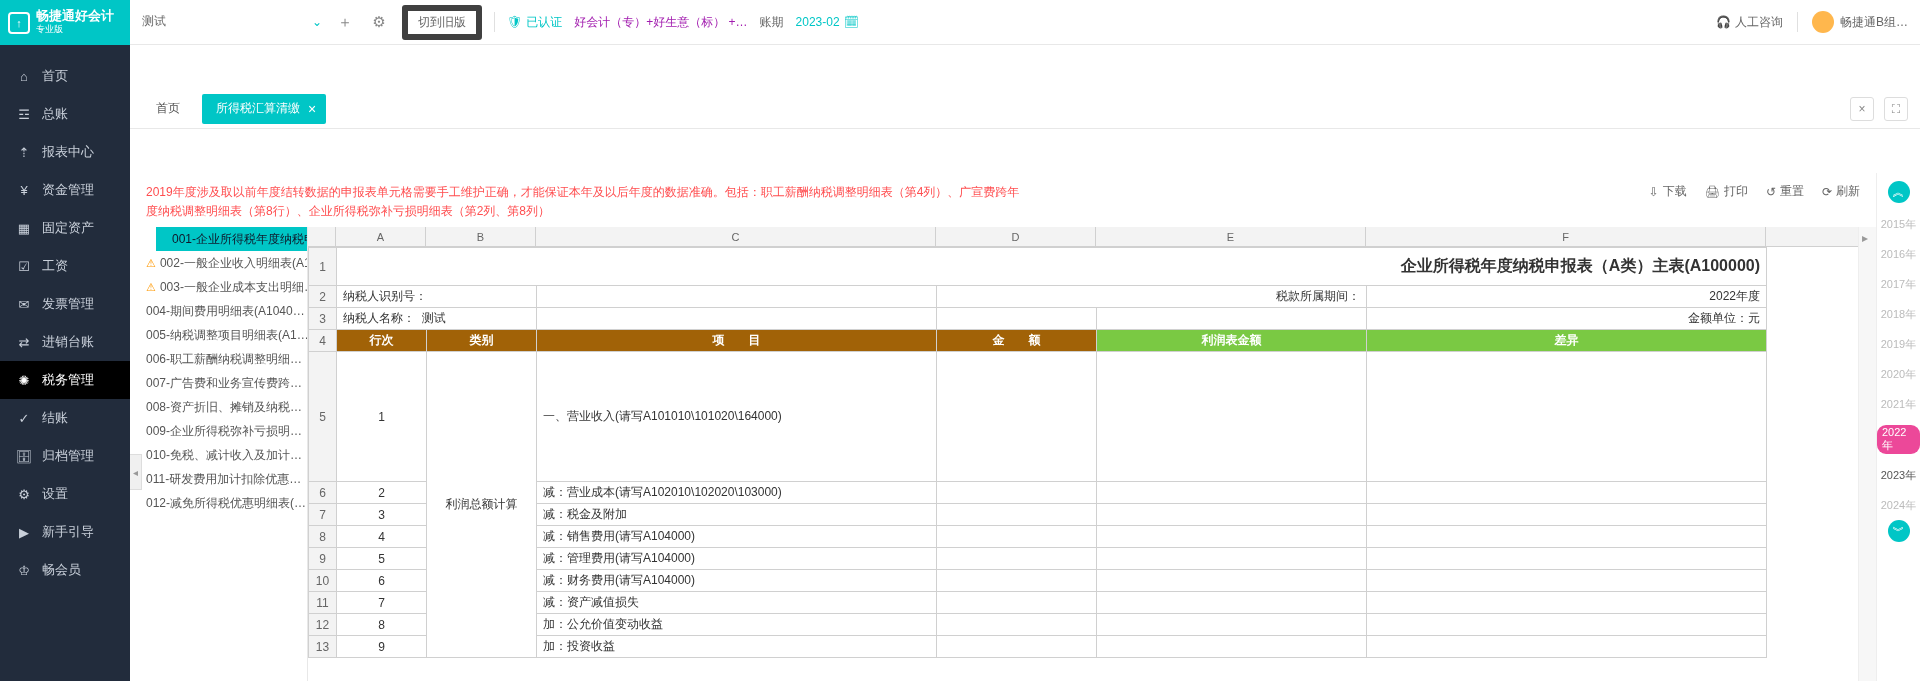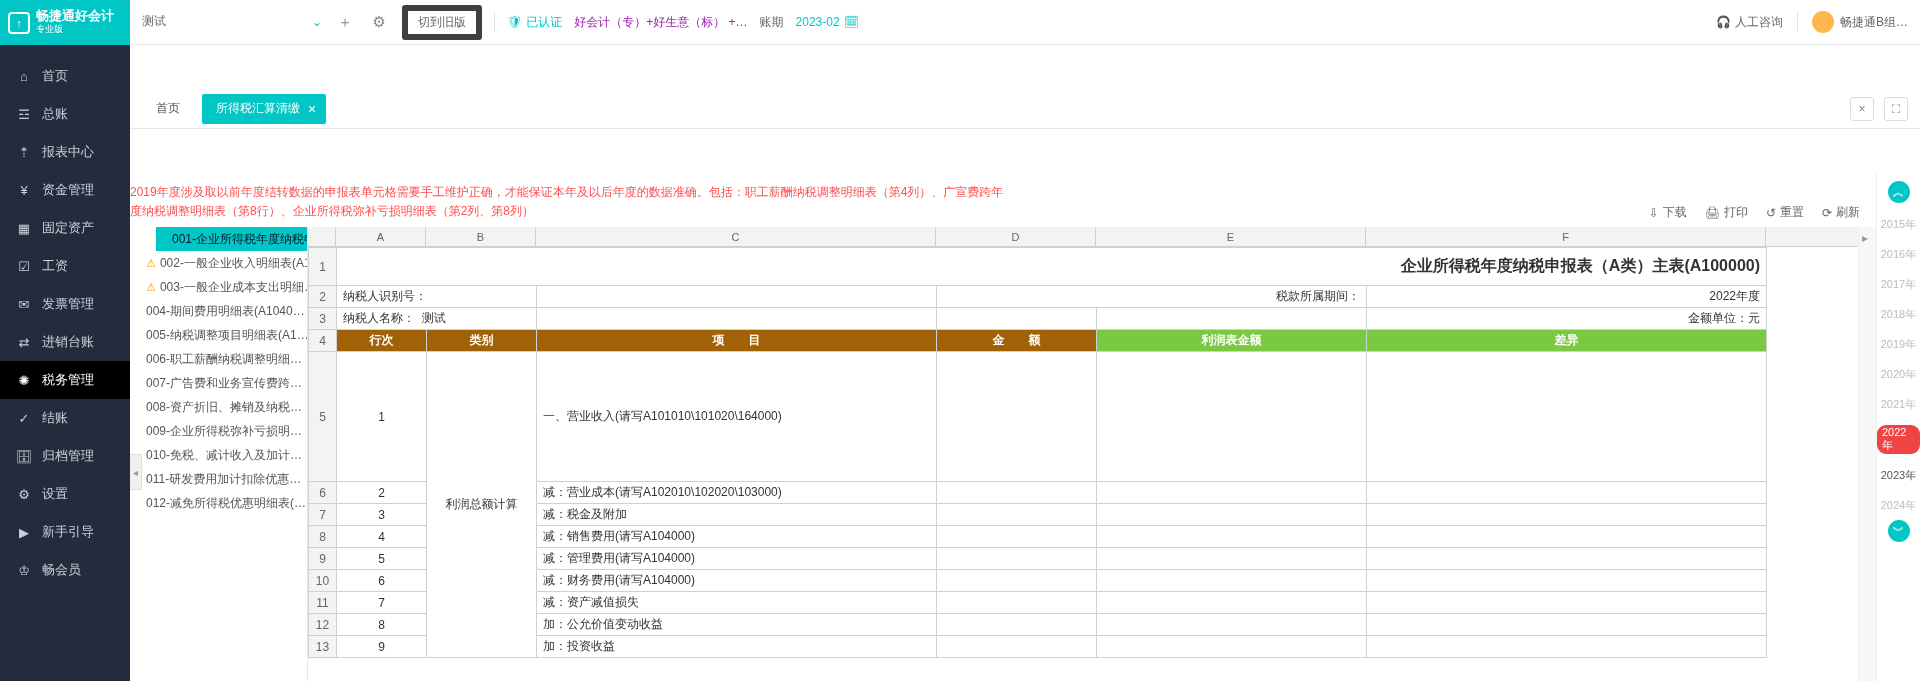--- a/index.html
+++ b/index.html
@@ -42,21 +42,21 @@
 .tab-active { background: #00c6c6; color: #fff; height: 30px; display: flex; align-items: center; padding: 0 10px 0 14px; border-radius: 2px; gap: 8px; cursor: pointer; }
 .tab-close { font-size: 14px; }
 .tabsbar-right { margin-left: auto; display: flex; align-items: center; gap: 10px; }
 .sq-btn { width: 24px; height: 24px; border: 1px solid #ddd; border-radius: 3px; display: flex; align-items: center; justify-content: center; color: #888; cursor: pointer; }
 
 
 .content { flex: 1; display: flex; }
 
 
 .report-area { flex: 1; display: flex; flex-direction: column; min-width: 0; }
-.warning-row { display: flex; align-items: flex-end; padding: 10px 16px 6px 0; gap: 20px; }
+.warning-row { display: flex; align-items: flex-start; padding: 10px 16px 6px 16px; gap: 20px; }
 .warning-text { color: #ff4d4f; line-height: 1.6; max-width: 880px; }
 .toolbar-actions { margin-left: auto; display: flex; gap: 18px; color: #666; white-space: nowrap; }
 .tool-btn { display: flex; align-items: center; gap: 4px; cursor: pointer; }
 
 .data-row { flex: 1; display: flex; min-height: 0; position: relative; }
 .tree { width: 178px; border-right: 1px solid #e8e8e8; overflow: hidden; }
 .tree-item { height: 24px; display: flex; align-items: center; padding: 0 8px 0 16px; font-size: 12px; color: #555; white-space: nowrap; overflow: hidden; text-overflow: ellipsis; cursor: pointer; }
 .tree-item.sel { background: #00c6c6; color: #0f172a; justify-content: flex-start; margin-left: 26px; }
 .tree-item .warn { color: #ff9800; margin-right: 4px; font-size: 11px; }
 
@@ -81,21 +81,21 @@
 
 .collapse-handle { position: absolute; left: 0px; top: 50%; width: 12px; height: 36px; background: #f0f0f0; border: 1px solid #ddd; border-left: none; display: flex; align-items: center; justify-content: center; color: #999; cursor: pointer; font-size: 10px; z-index: 5; }
 
 .right-scroll-indicator { width: 18px; background: #f7f7f7; border-left: 1px solid #eee; position: relative; }
 .right-scroll-indicator .arrow-r { position: absolute; top: 4px; left: 3px; color: #999; }
 
 
 .year-rail { width: 44px; background: #fff; border-left: 1px solid #eee; display: flex; flex-direction: column; align-items: center; padding-top: 8px; gap: 0; }
 .rail-btn { width: 22px; height: 22px; border-radius: 50%; background: #00c6c6; color: #fff; display: flex; align-items: center; justify-content: center; cursor: pointer; font-size: 12px; margin-bottom: 6px; }
 .year-item { font-size: 11px; color: #bbb; height: 30px; display: flex; align-items: center; cursor: pointer; }
-.year-item.cur { background: #ef4444; color: #fff; border-radius: 9px; padding: 1px 5px; height: auto; margin: 6px 0; }
+.year-item.cur { background: #ec4899; color: #fff; border-radius: 9px; padding: 1px 5px; height: auto; margin: 6px 0; }
 .year-item.near { color: #555; }
 </style>
 </head>
 <body>
 
 <div class="app">
 
   <div class="sidebar">
     <div class="logo-area">
       <div class="logo-icon">↑</div>

